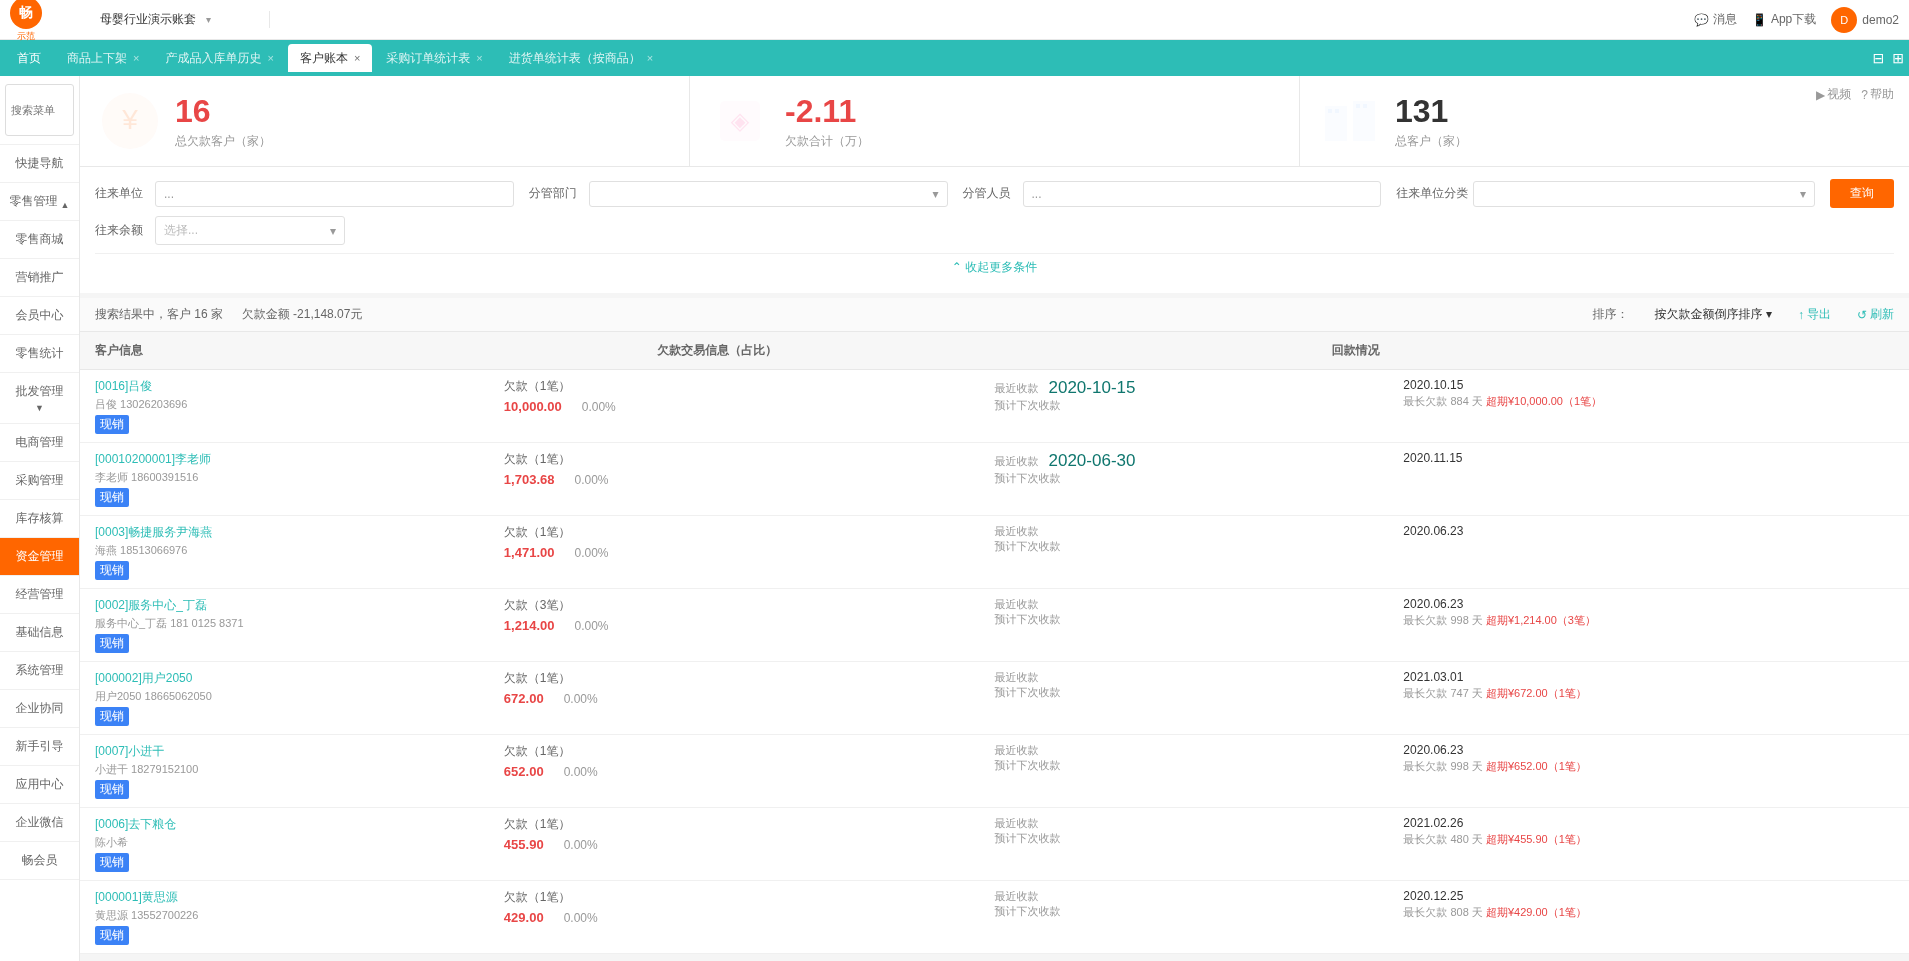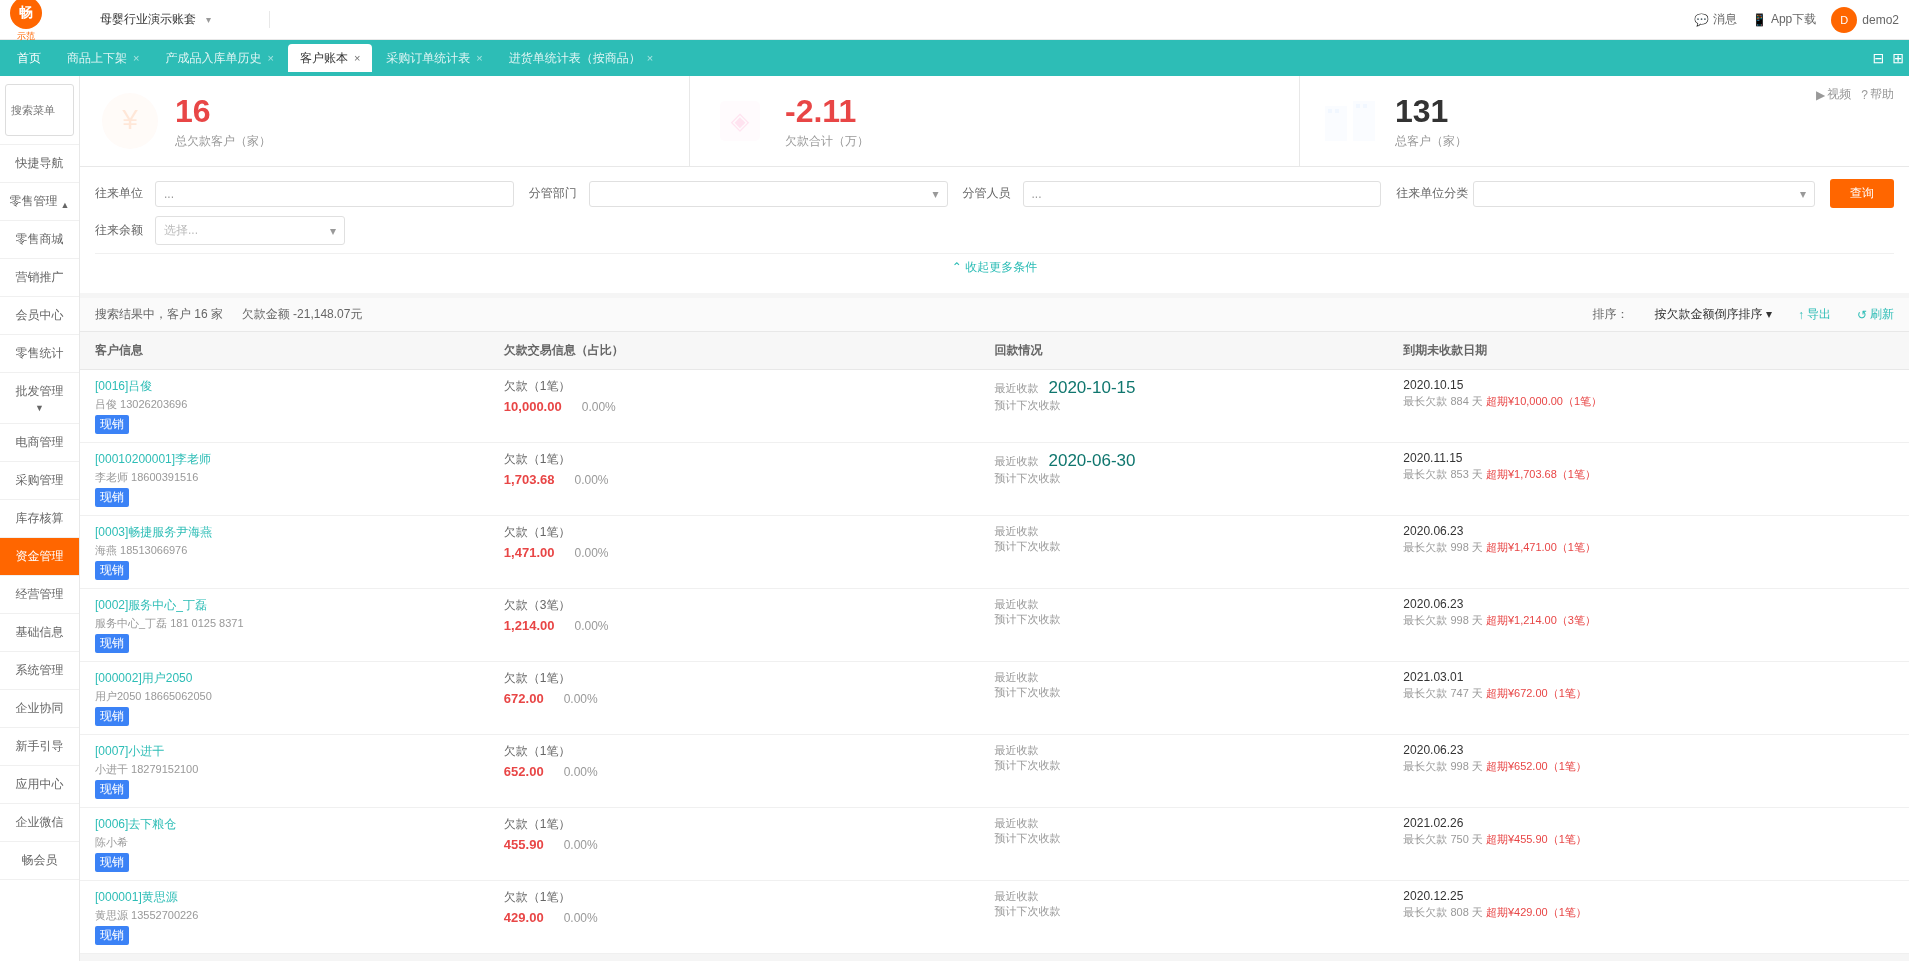--- a/index.html
+++ b/index.html
@@ -339,21 +339,20 @@
           <span>刷新</span>
         </span>
       </div>
     </div>
 
     <div class="table-container">
       <div class="table-header">
         <div class="col-customer">客户信息</div>
         <div class="col-debt">欠款交易信息（占比）</div>
         <div class="col-repay">回款情况</div>
-        <div class="col-overdue">到期未收款日期</div>
       </div>
 
       <div class="table-row">
         <div class="col-customer customer-info">
           <div class="customer-name">[0016]吕俊</div>
           <div class="customer-sub">吕俊  13026203696</div>
           <div class="tag">现销</div>
         </div>
         <div class="col-debt debt-info">
           <div class="debt-count">欠款（1笔）</div>
@@ -394,25 +393,20 @@
         </div>
         <div class="col-repay repay-info">
           <div style="display:flex;gap:10px;align-items:center">
             <span class="repay-label">最近收款</span>
             <span class="repay-date">2020-06-30</span>
           </div>
           <div class="repay-label">预计下次收款</div>
         </div>
         <div class="col-overdue overdue-info">
           <div class="overdue-date">2020.11.15</div>
-          <div class="overdue-detail">
-            <span>最长欠款 853 天</span>
-            <span> </span>
-            <span class="overdue-link">超期¥1,703.68（1笔）</span>
-          </div>
         </div>
       </div>
 
       <div class="table-row">
         <div class="col-customer customer-info">
           <div class="customer-name">[0003]畅捷服务尹海燕</div>
           <div class="customer-sub">海燕  18513066976</div>
           <div class="tag">现销</div>
         </div>
         <div class="col-debt debt-info">
@@ -423,25 +417,20 @@
           </div>
         </div>
         <div class="col-repay repay-info">
           <div style="display:flex;gap:10px;align-items:center">
             <span class="repay-label">最近收款</span>
           </div>
           <div class="repay-label">预计下次收款</div>
         </div>
         <div class="col-overdue overdue-info">
           <div class="overdue-date">2020.06.23</div>
-          <div class="overdue-detail">
-            <span>最长欠款 998 天</span>
-            <span> </span>
-            <span class="overdue-link">超期¥1,471.00（1笔）</span>
-          </div>
         </div>
       </div>
 
       <div class="table-row">
         <div class="col-customer customer-info">
           <div class="customer-name">[0002]服务中心_丁磊</div>
           <div class="customer-sub">服务中心_丁磊  181 0125 8371</div>
           <div class="tag">现销</div>
         </div>
         <div class="col-debt debt-info">
@@ -534,21 +523,21 @@
             <span class="debt-ratio">0.00%</span>
           </div>
         </div>
         <div class="col-repay repay-info">
           <div><span class="repay-label">最近收款</span></div>
           <div class="repay-label">预计下次收款</div>
         </div>
         <div class="col-overdue overdue-info">
           <div class="overdue-date">2021.02.26</div>
           <div class="overdue-detail">
-            <span>最长欠款 750 天</span>
+            <span>最长欠款 480 天</span>
             <span> </span>
             <span class="overdue-link">超期¥455.90（1笔）</span>
           </div>
         </div>
       </div>
 
       <div class="table-row">
         <div class="col-customer customer-info">
           <div class="customer-name">[000001]黄思源</div>
           <div class="customer-sub">黄思源  13552700226</div>

